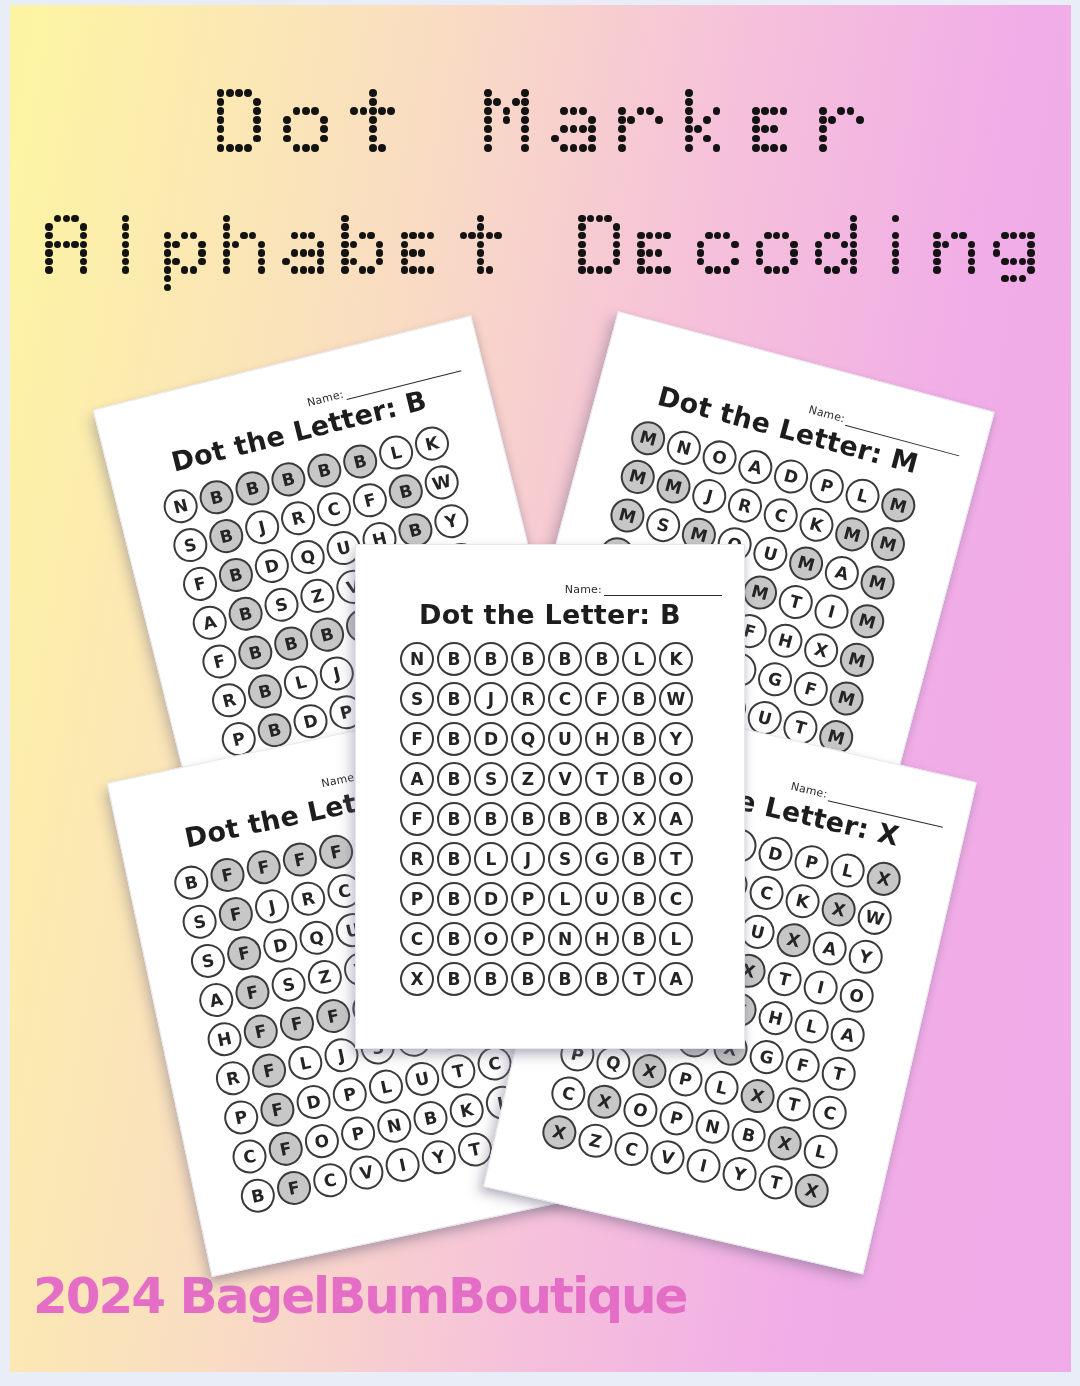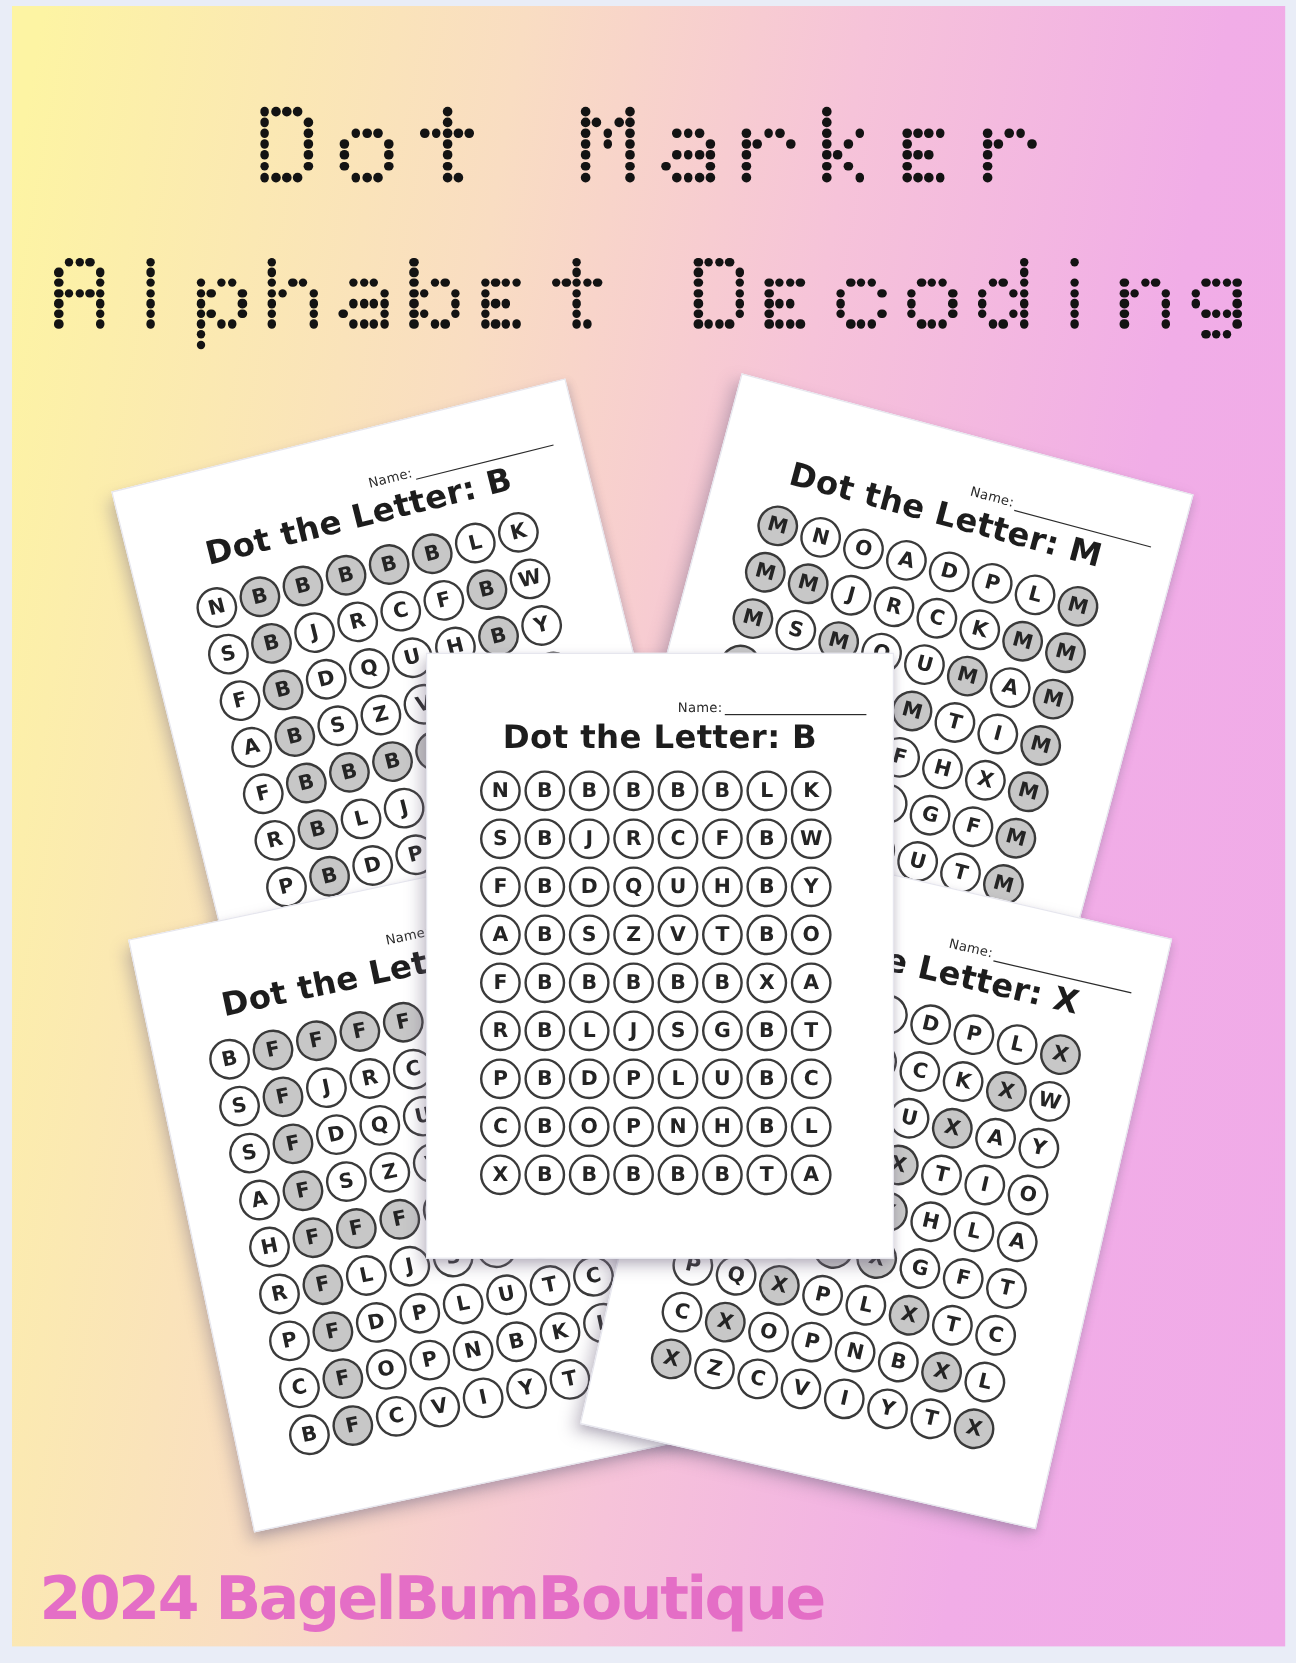--- a/index.html
+++ b/index.html
@@ -29,21 +29,21 @@
   .nline{display:inline-block;width:118px;border-bottom:1.5px solid #2b2b2b;margin-left:2px;height:10px;}
   .stitle{position:absolute;top:54px;left:0;width:100%;text-align:center;font-size:27px;
           font-weight:600;color:#1d1d1d;letter-spacing:.3px;}
   .lgrid{position:absolute;left:44px;top:97px;display:grid;grid-template-columns:repeat(8,34px);
          grid-auto-rows:34px;column-gap:3px;row-gap:6px;}
   .circle{box-sizing:border-box;width:34px;height:34px;border:2px solid #3a3a3a;border-radius:50%;
           background:#fff;display:flex;align-items:center;justify-content:center;
           font-size:17px;font-weight:600;color:#242424;}
   .circle.shaded{background:#c7c7c7;}
   
-  .watermark{position:absolute;left:33px;top:1303px;font-size:50px;font-weight:700;
+  .watermark{position:absolute;left:33px;top:1267px;font-size:50px;font-weight:700;
              letter-spacing:-2px;color:#e46ec6;}
 </style>
 </head>
 <body>
 
 <div class="canvas">
   <div class="bg"></div>
 
   <div id="dotline1" class="dot-line">
       <span class="dchar">

